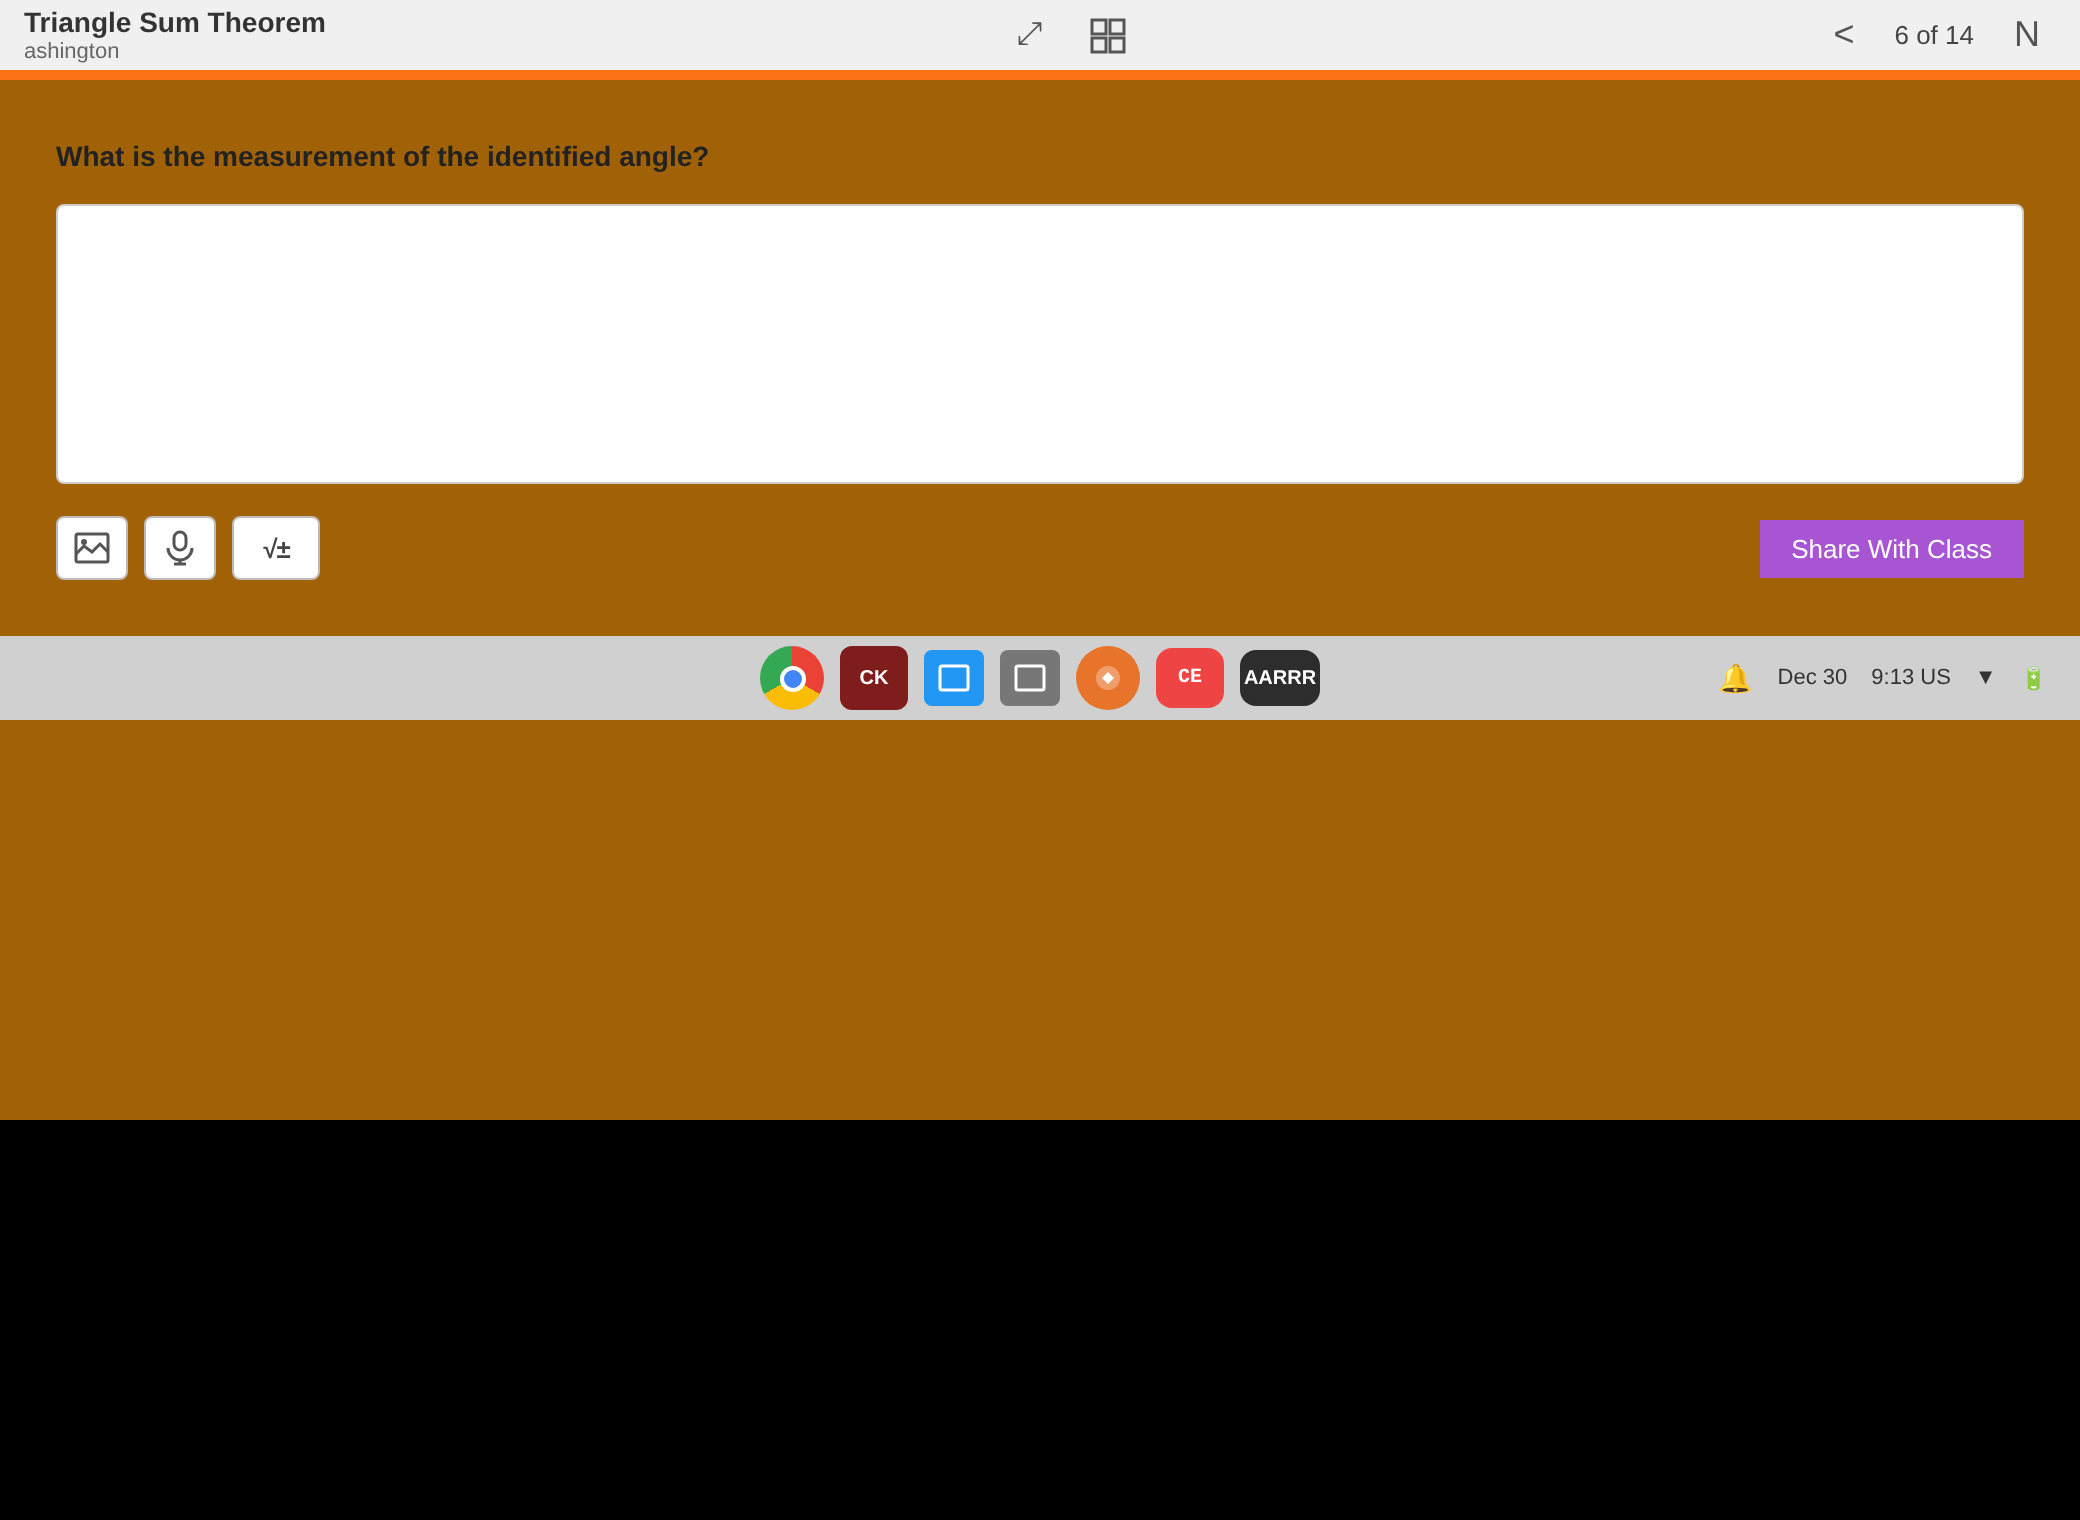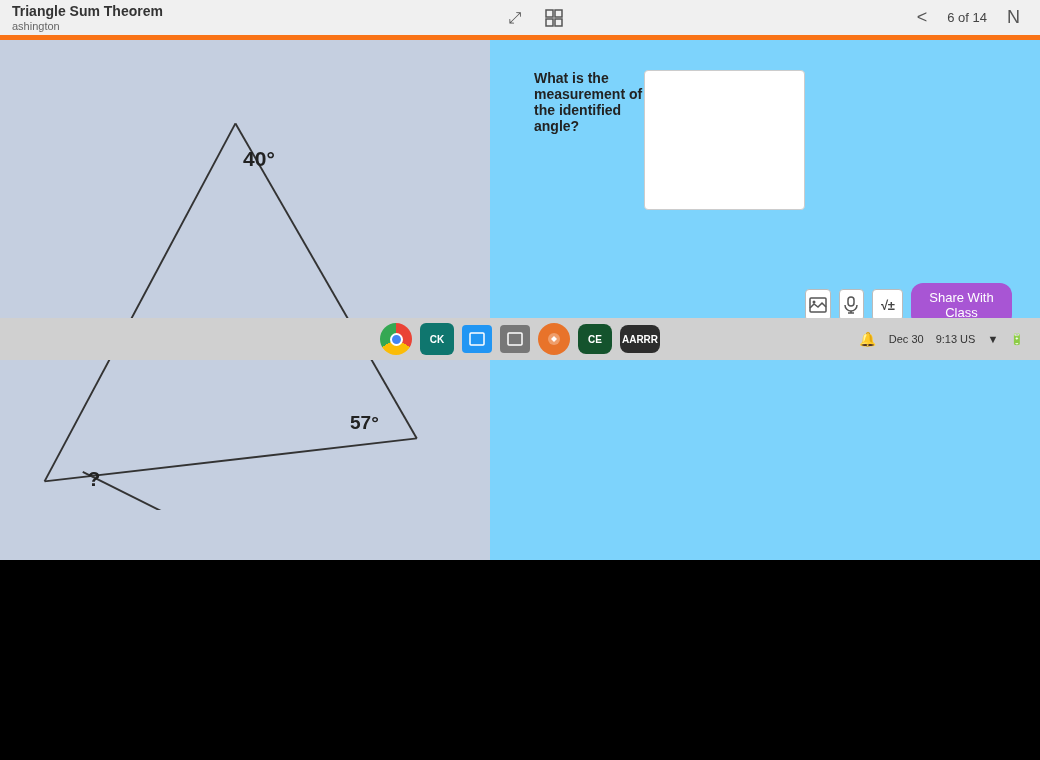--- a/index.html
+++ b/index.html
@@ -106,24 +106,24 @@
 
     .triangle-container {
       width: 420px;
       height: 420px;
       position: relative;
     }
 
     
     .right-panel {
       flex: 1;
-      background: #7dd3fc;
-      padding: 30px 28px 20px 44px;
-      display: flex;
-      flex-direction: row;
+      background: #a16207;
+      padding: 30px 28px 20px 28px;
+      display: flex;
+      flex-direction: column;
     }
 
     .question-text {
       font-size: 14px;
       font-weight: 600;
       color: #222;
       margin-bottom: 16px;
     }
 
     .answer-box {
@@ -152,21 +152,21 @@
       align-items: center;
       justify-content: center;
       font-size: 14px;
       color: #444;
     }
 
     .share-btn {
       background: #a855d4;
       color: #fff;
       border: none;
-      border-radius: 12px;
+      border-radius: 0;
       padding: 7px 16px;
       font-size: 13px;
       font-weight: 500;
       cursor: pointer;
       margin-left: auto;
     }
 
     
     .triangle-svg {
       position: absolute;
@@ -197,21 +197,21 @@
       display: flex;
       align-items: center;
       justify-content: center;
       font-size: 13px;
       cursor: pointer;
       background: #bbb;
       color: #333;
     }
 
     .taskbar-item.green {
-      background: #0f766e;
+      background: #7f1d1d;
       color: #fff;
       border-radius: 50%;
     }
 
     .taskbar-item.blue {
       background: #2196f3;
       color: #fff;
       border-radius: 4px;
     }
 
@@ -280,38 +280,20 @@
     </div>
     <div class="top-bar-right">
       <button class="nav-arrow">&lt;</button>
       <span class="page-indicator">6 of 14</span>
       <button class="nav-arrow">N</button>
     </div>
   </div>
 
   <div class="content-area">
 
-    <div class="left-panel">
-      <div class="triangle-container">
-        <svg class="triangle-svg" viewBox="0 0 420 440">
-
-          <line x1="0" y1="410" x2="200" y2="35" stroke="#333" stroke-width="2"></line>
-          <line x1="200" y1="35" x2="390" y2="365" stroke="#333" stroke-width="2"></line>
-          <line x1="0" y1="410" x2="390" y2="365" stroke="#333" stroke-width="2"></line>
-
-          <line x1="40" y1="400" x2="200" y2="480" stroke="#333" stroke-width="2"></line>
-
-          <text x="208" y="80" font-size="22" font-weight="600" fill="#222">40°</text>
-
-          <text x="320" y="355" font-size="20" font-weight="600" fill="#222">57°</text>
-
-          <text x="45" y="415" font-size="22" font-weight="600" fill="#222">?</text>
-        </svg>
-      </div>
-    </div>
 
     <div class="right-panel">
       <div class="question-text">What is the measurement of the identified angle?</div>
 
       <div class="answer-box">
         <textarea style="width: 100%; height: 100%; border: none; outline: none; resize: none; padding: 8px; font-size: 14px; background: transparent;"></textarea>
       </div>
 
       <div class="toolbar">
         <button class="tool-btn">
@@ -358,21 +340,21 @@
       </svg>
     </div>
 
     <div class="taskbar-item orange-red" style="background:#e8732a;">
       <svg width="16" height="16" viewBox="0 0 16 16">
         <circle cx="8" cy="8" r="6" fill="#fff" opacity="0.3"></circle>
         <path d="M5 8 L8 5 L11 8 L8 11 Z" fill="#fff"></path>
       </svg>
     </div>
 
-    <div class="taskbar-item teal" style="background:#14532d; border-radius:8px; width:34px; height:30px; font-size:10px; font-weight:700; color:#fff;">CE</div>
+    <div class="taskbar-item teal" style="background:#ef4444; border-radius:8px; width:34px; height:30px; font-size:10px; font-weight:700; color:#fff;font-family:Liberation Mono, monospace;">CE</div>
 
     <div class="taskbar-item dark-btn" style="background:#2d2d2d; border-radius:8px; width:40px; height:28px; font-size:10px; color:#fff; font-weight:700;">AARRR</div>
 
     <div class="taskbar-right">
       <span style="font-size:14px;">🔔</span>
       <span>Dec 30</span>
       <span>9:13 US</span>
       <span>▼</span>
       <span>🔋</span>
     </div>

